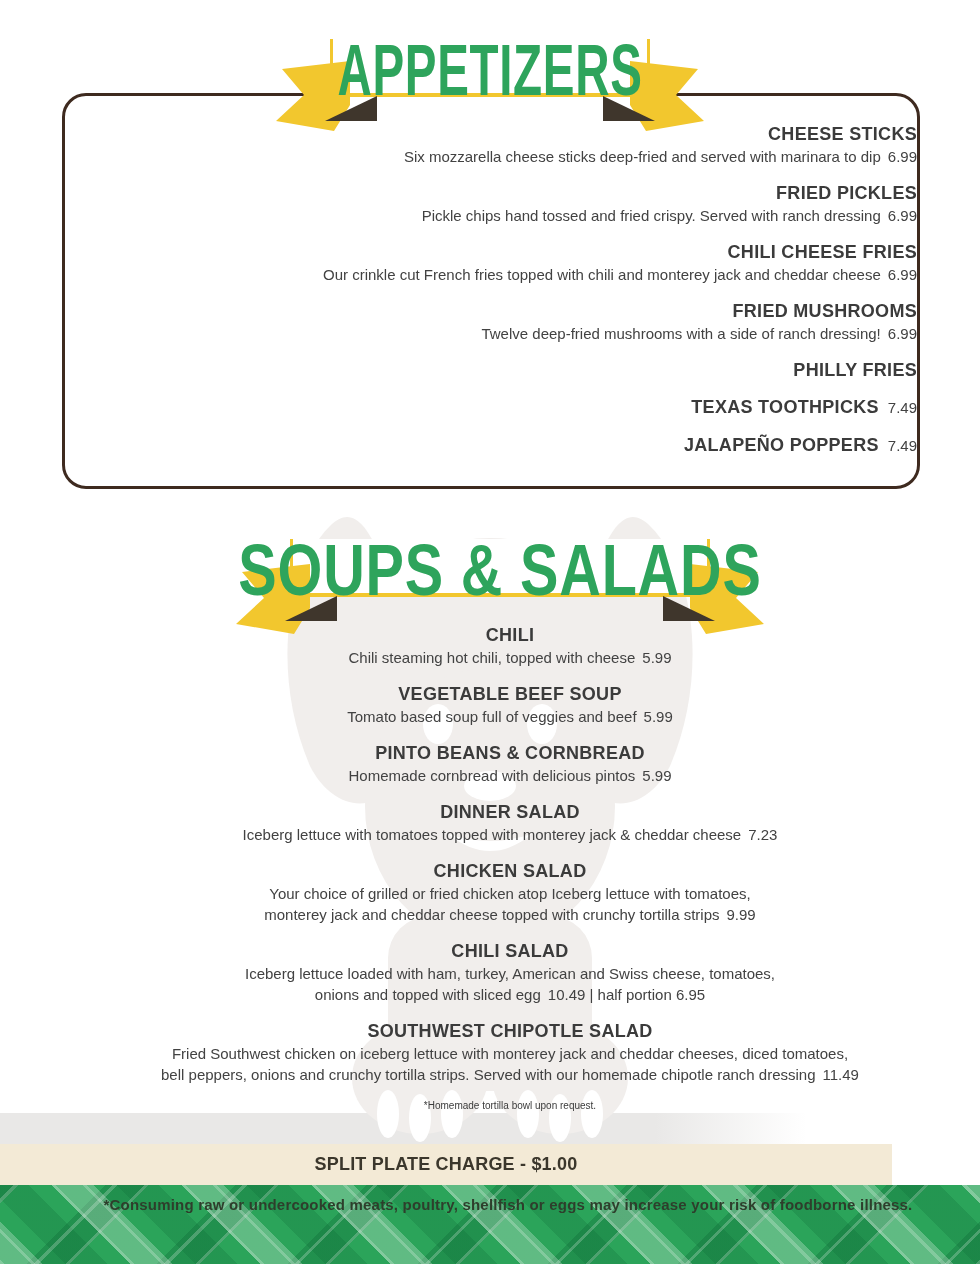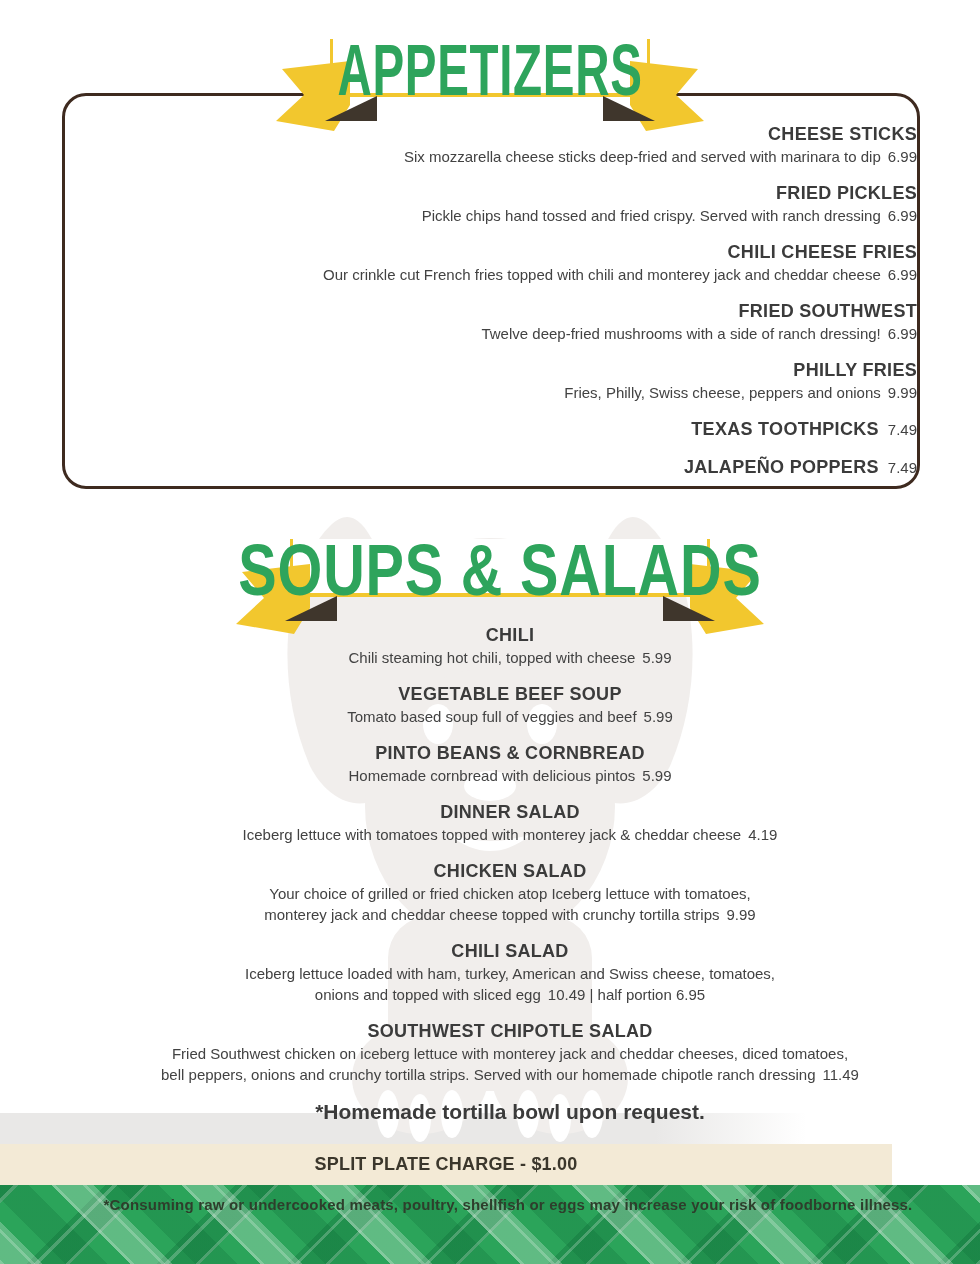--- a/index.html
+++ b/index.html
@@ -44,21 +44,21 @@
   .soups-banner{top:539px;padding-left:20px;}
   .soups-banner .tail{top:23px;}
 
   .soups-list{position:absolute;left:0;right:0;top:612px;padding-top:12px;text-align:center;z-index:3;padding-left:40px;}
 
   .item{margin-bottom:15px;}
   .item-name{font-size:18px;line-height:22px;font-weight:700;color:var(--ink);letter-spacing:0.3px;margin-bottom:1px;}
   .item-desc{font-size:15px;line-height:21px;color:var(--ink2);}
   .price{margin-left:7px;}
   .inline-price{margin-left:9px;font-weight:400;font-size:15px;color:var(--ink2);letter-spacing:0;}
-  .menu-note{margin-top:14px;font-size:21px;font-weight:700;color:var(--ink);}
+  .menu-note{margin-top:14px;font-size:10px;font-weight:400;color:var(--ink);}
 
   
   .band-gray{position:absolute;left:0;top:1113px;width:840px;height:32px;z-index:0;
         background:linear-gradient(to right, var(--gray) 0 78%, rgba(233,232,231,0) 96%);}
   .band-cream{position:absolute;left:0;top:1144px;width:892px;height:41px;z-index:2;
         background:var(--cream);display:flex;align-items:center;justify-content:center;}
   .split-text{font-size:18px;font-weight:700;color:var(--split);letter-spacing:0.2px;}
   .band-plaid{position:absolute;left:0;top:1185px;width:980px;height:79px;z-index:2;
         background-color:var(--plaid);
         background-image:
@@ -122,26 +122,25 @@
     </div>
     <div class="item">
       <div class="item-name">FRIED PICKLES</div>
       <div class="item-desc"><span>Pickle chips hand tossed and fried crispy. Served with ranch dressing</span><span class="price">6.99</span></div>
     </div>
     <div class="item">
       <div class="item-name">CHILI CHEESE FRIES</div>
       <div class="item-desc"><span>Our crinkle cut French fries topped with chili and monterey jack and cheddar cheese</span><span class="price">6.99</span></div>
     </div>
     <div class="item">
-      <div class="item-name">FRIED SOUTHWEST</div>
+      <div class="item-name">FRIED MUSHROOMS</div>
       <div class="item-desc"><span>Twelve deep-fried mushrooms with a side of ranch dressing!</span><span class="price">6.99</span></div>
     </div>
     <div class="item">
       <div class="item-name">PHILLY FRIES</div>
-      <div class="item-desc"><span>Fries, Philly, Swiss cheese, peppers and onions</span><span class="price">9.99</span></div>
     </div>
     <div class="item">
       <div class="item-name"><span>TEXAS TOOTHPICKS</span><span class="inline-price">7.49</span></div>
     </div>
     <div class="item">
       <div class="item-name"><span>JALAPEÑO POPPERS</span><span class="inline-price">7.49</span></div>
     </div>
   </div>
 
   <div class="banner soups-banner">
@@ -166,21 +165,21 @@
     <div class="item">
       <div class="item-name">VEGETABLE BEEF SOUP</div>
       <div class="item-desc"><span>Tomato based soup full of veggies and beef</span><span class="price">5.99</span></div>
     </div>
     <div class="item">
       <div class="item-name">PINTO BEANS &amp; CORNBREAD</div>
       <div class="item-desc"><span>Homemade cornbread with delicious pintos</span><span class="price">5.99</span></div>
     </div>
     <div class="item">
       <div class="item-name">DINNER SALAD</div>
-      <div class="item-desc"><span>Iceberg lettuce with tomatoes topped with monterey jack &amp; cheddar cheese</span><span class="price">4.19</span></div>
+      <div class="item-desc"><span>Iceberg lettuce with tomatoes topped with monterey jack &amp; cheddar cheese</span><span class="price">7.23</span></div>
     </div>
     <div class="item">
       <div class="item-name">CHICKEN SALAD</div>
       <div class="item-desc">Your choice of grilled or fried chicken atop Iceberg lettuce with tomatoes,</div>
       <div class="item-desc"><span>monterey jack and cheddar cheese topped with crunchy tortilla strips</span><span class="price">9.99</span></div>
     </div>
     <div class="item">
       <div class="item-name">CHILI SALAD</div>
       <div class="item-desc">Iceberg lettuce loaded with ham, turkey, American and Swiss cheese, tomatoes,</div>
       <div class="item-desc"><span>onions and topped with sliced egg</span><span class="price">10.49 | half portion 6.95</span></div>

